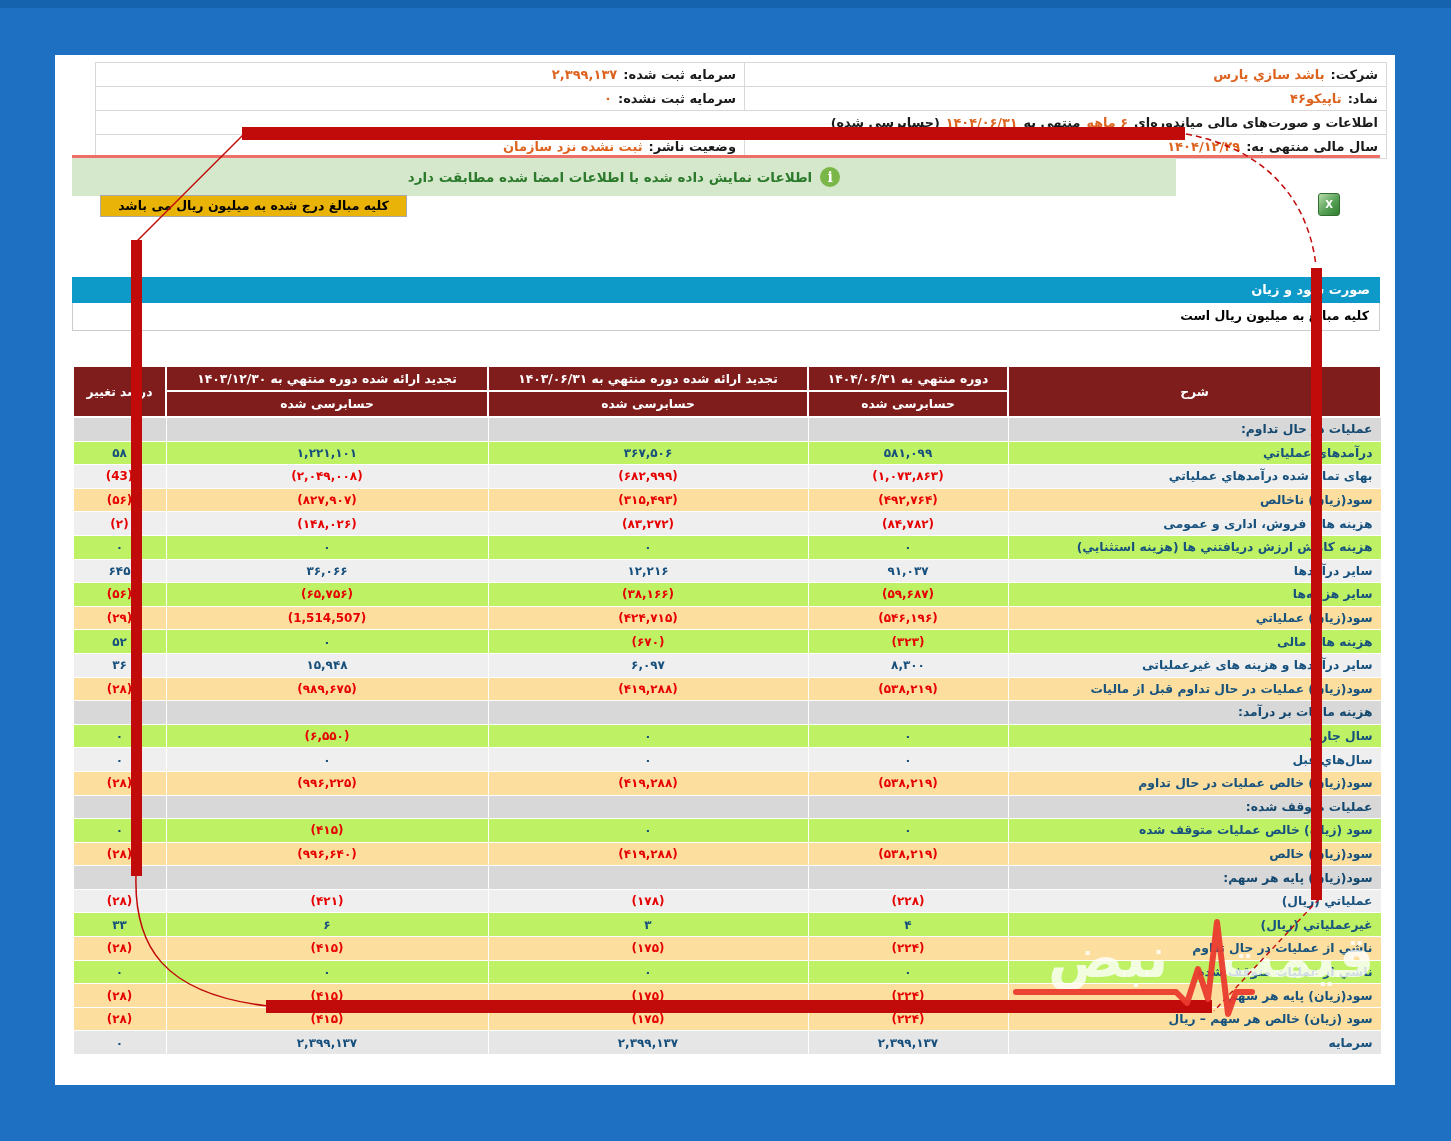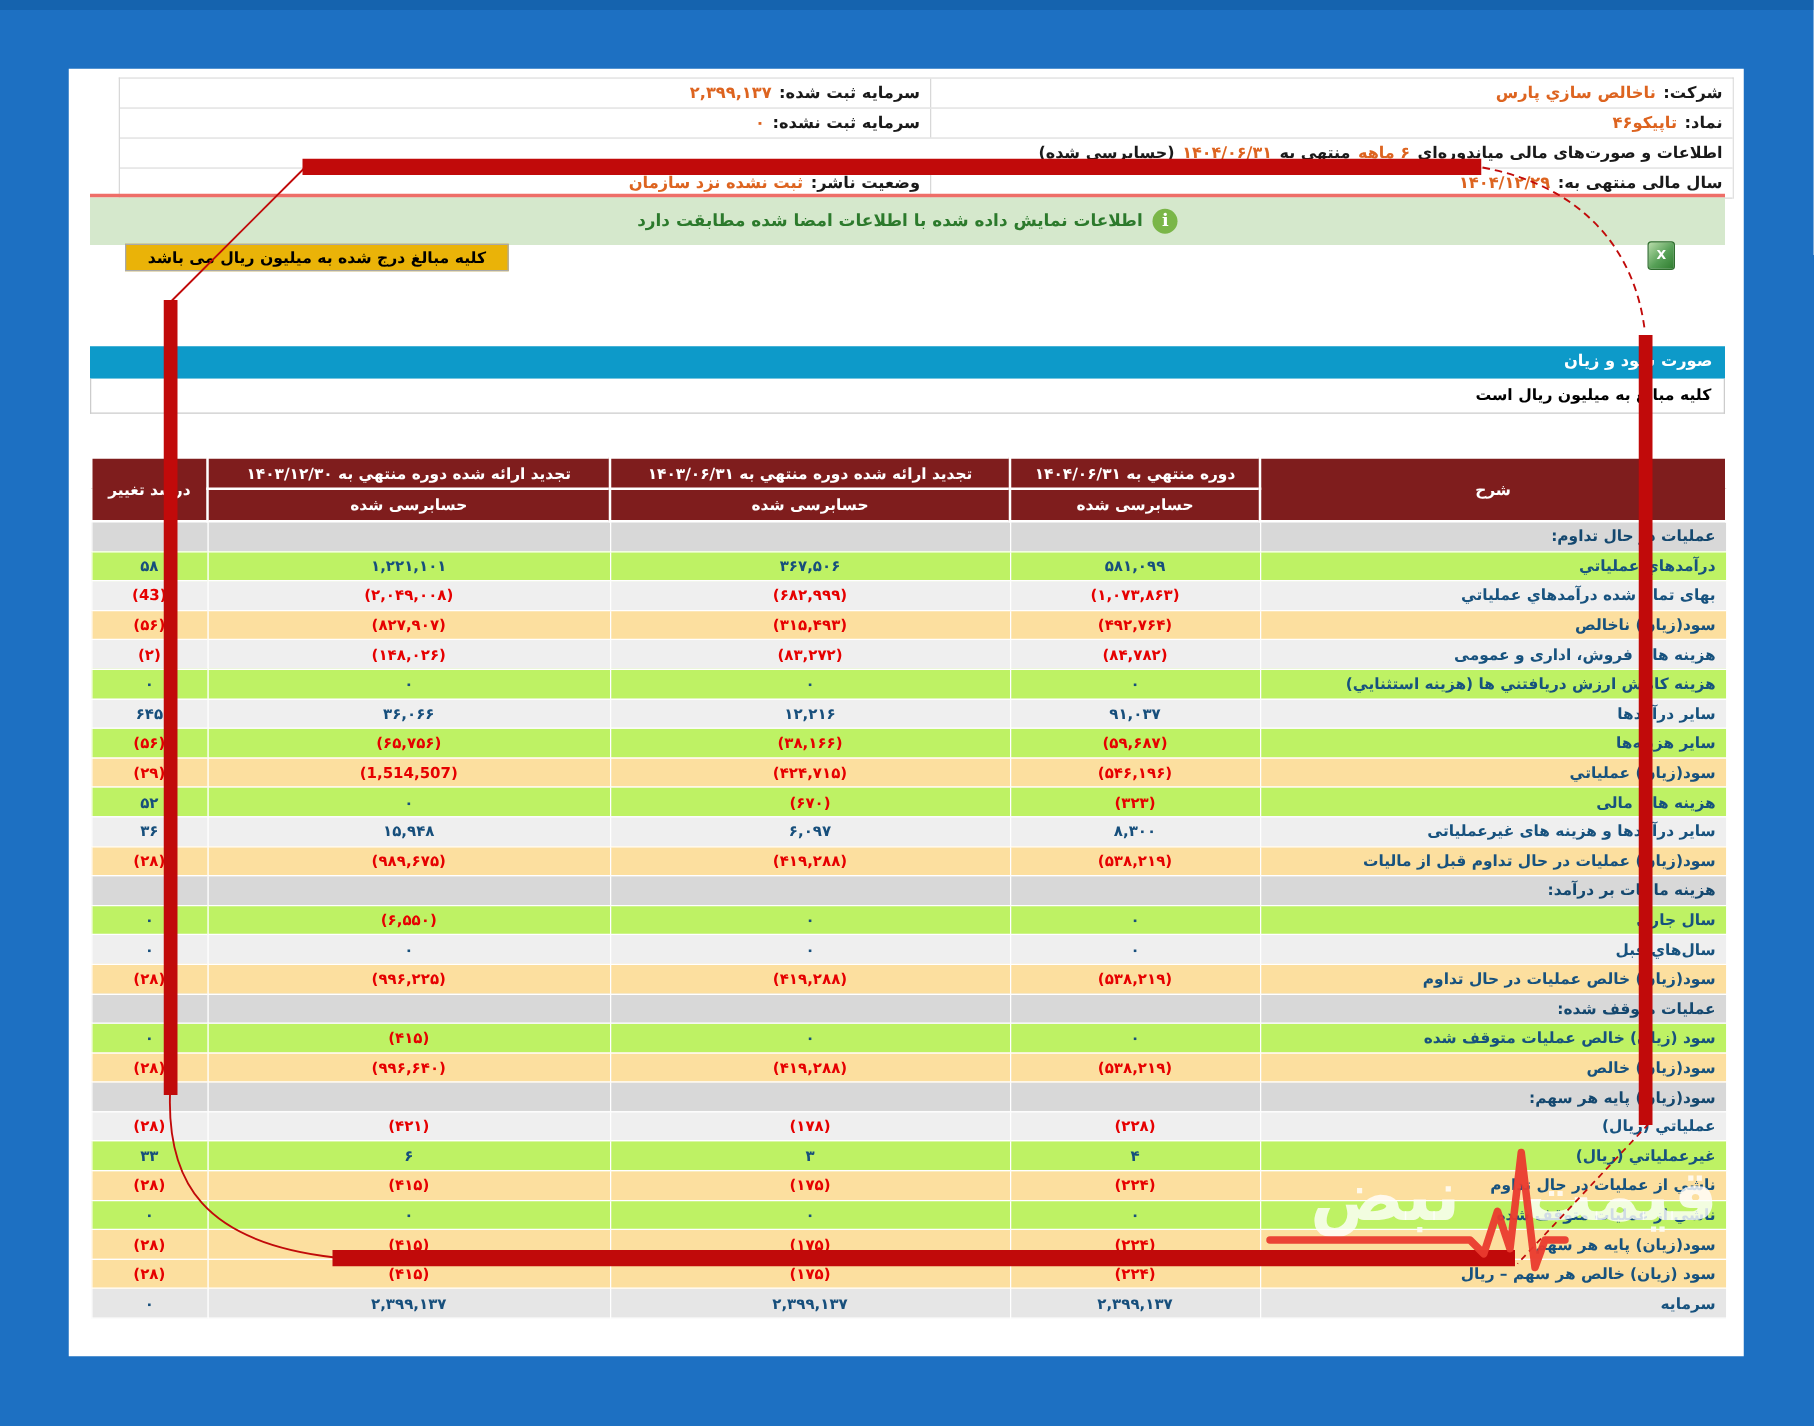--- a/index.html
+++ b/index.html
@@ -14,21 +14,21 @@
   .info-cell{height:100%;display:flex;direction:rtl;align-items:center;gap:6px;box-sizing:border-box;padding:0 8px;}
   .info-cell.right{width:642px;border-left:1px solid #d8d8d8;}
   .info-cell.left{width:648px;}
   .info-label{font-size:13px;font-weight:bold;color:#1a1a1a;white-space:nowrap;}
   .info-value{font-size:13px;font-weight:bold;color:#dd6420;white-space:nowrap;}
   .seg-dark{color:#1a1a1a;font-weight:bold;font-size:12.8px;}
   .seg-orange{color:#dd6420;font-weight:bold;font-size:12.8px;}
 
   
   .salmon-line{position:absolute;left:17px;top:100px;width:1308px;height:3px;background:#ee6e68;}
-  .notice{position:absolute;left:17px;top:103px;width:1308px;height:38px;background:#d5e8cc;
+  .notice{position:absolute;left:17px;top:103px;width:1104px;height:38px;background:#d5e8cc;
           display:flex;align-items:center;justify-content:center;gap:8px;}
   .notice-text{color:#2c7a2c;font-weight:bold;font-size:13.5px;}
   .info-icon{width:20px;height:20px;border-radius:50%;background:#7ab648;color:#fff;
              font-family:"DejaVu Serif",serif;font-weight:bold;font-size:14px;line-height:20px;
              text-align:center;flex:0 0 auto;}
 
   .unit-box{position:absolute;left:45px;top:140px;width:305px;height:20px;border:1px solid #a9a9a9;
             text-align:center;line-height:20px;font-size:12.5px;font-weight:bold;color:#000;background:#eab308;}
   .excel-icon{position:absolute;left:1263px;top:138px;width:22px;height:23px;border-radius:3px;
               background:linear-gradient(135deg,#b8dcaa,#57a057 55%,#2f7d2f);border:1px solid #2f6e2f;
@@ -72,21 +72,21 @@
 
 <div class="canvas">
   <div class="topstrip"></div>
 
   <div class="page">
 
     <div class="info-table" id="info-table">
         <div class="info-row">
           <div class="info-cell right">
             <span class="info-label">شرکت:</span>
-            <span class="info-value">ناخالص سازي پارس</span>
+            <span class="info-value">باشد سازي پارس</span>
           </div>
           <div class="info-cell left">
             <span class="info-label">سرمایه ثبت شده:</span>
             <span class="info-value">۲,۳۹۹,۱۳۷</span>
           </div>
         </div>
         <div class="info-row">
           <div class="info-cell right">
             <span class="info-label">نماد:</span>
             <span class="info-value">تاپیکو۴۶</span>

